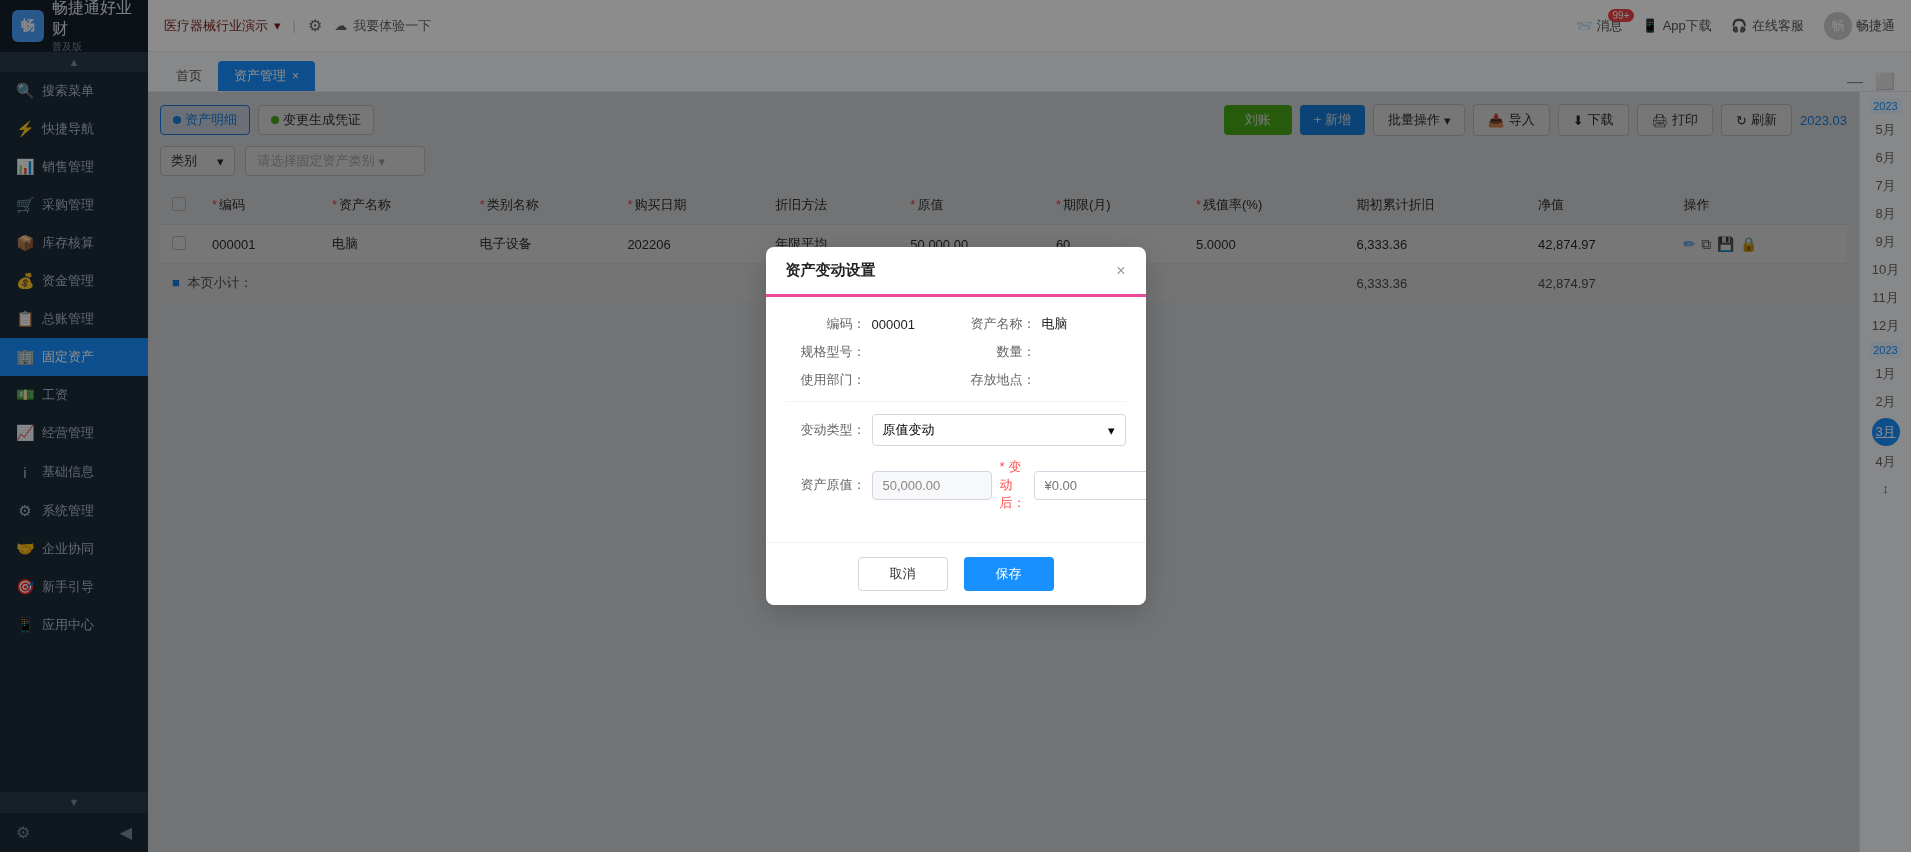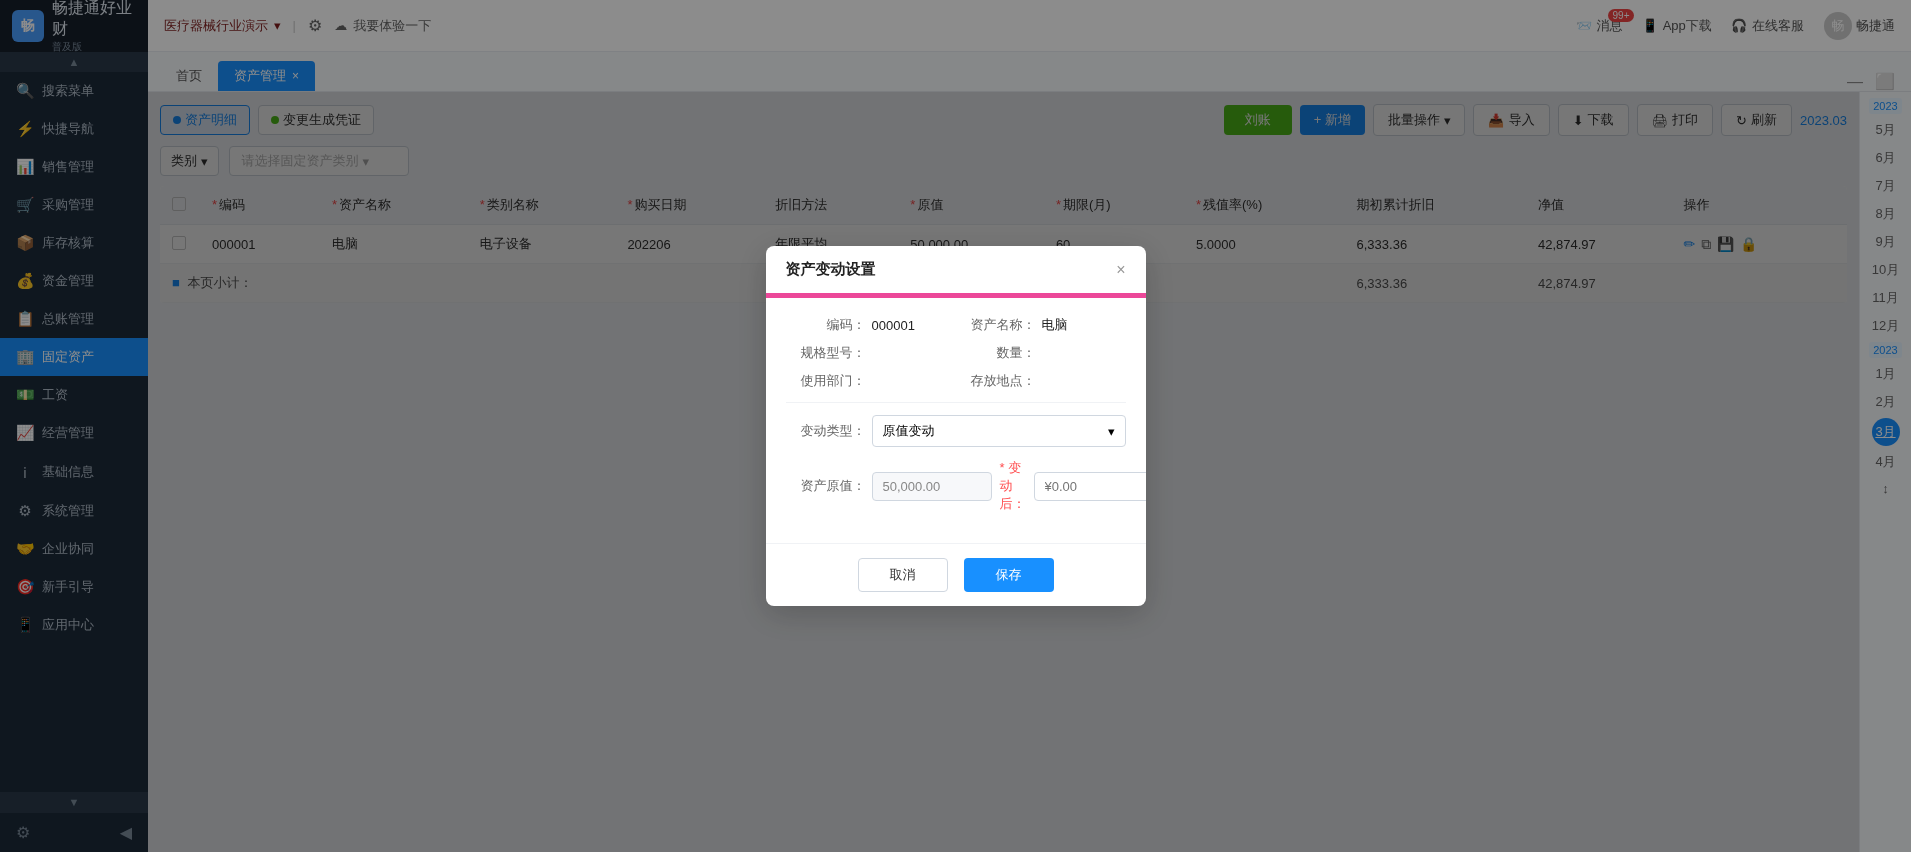--- a/index.html
+++ b/index.html
@@ -267,21 +267,21 @@
     }
     .filter-select {
       border: 1px solid #d0d7e0;
       border-radius: 4px;
       padding: 5px 10px;
       background: white;
       font-size: 13px;
       color: #333;
       display: flex;
       align-items: center;
-      gap: 4px;
+      gap: 20px;
       cursor: pointer;
     }
     .filter-input {
       border: 1px solid #d0d7e0;
       border-radius: 4px;
       padding: 5px 12px;
       background: white;
       font-size: 13px;
       color: #aaa;
       width: 180px;
@@ -403,21 +403,21 @@
       border-radius: 8px;
       width: 380px;
       box-shadow: 0 8px 32px rgba(0,0,0,0.2);
       overflow: hidden;
     }
     .modal-header {
       display: flex;
       align-items: center;
       justify-content: space-between;
       padding: 14px 20px;
-      border-bottom: 5px solid #ec4899;
+      border-bottom: 3px solid #ec4899;
     }
     .modal-title { font-size: 15px; font-weight: 600; color: #222; }
     .modal-close { cursor: pointer; color: #999; font-size: 16px; }
     .modal-body { padding: 18px 20px; }
     .modal-row {
       display: flex;
       align-items: center;
       margin-bottom: 10px;
       font-size: 13px;
       color: #333;

